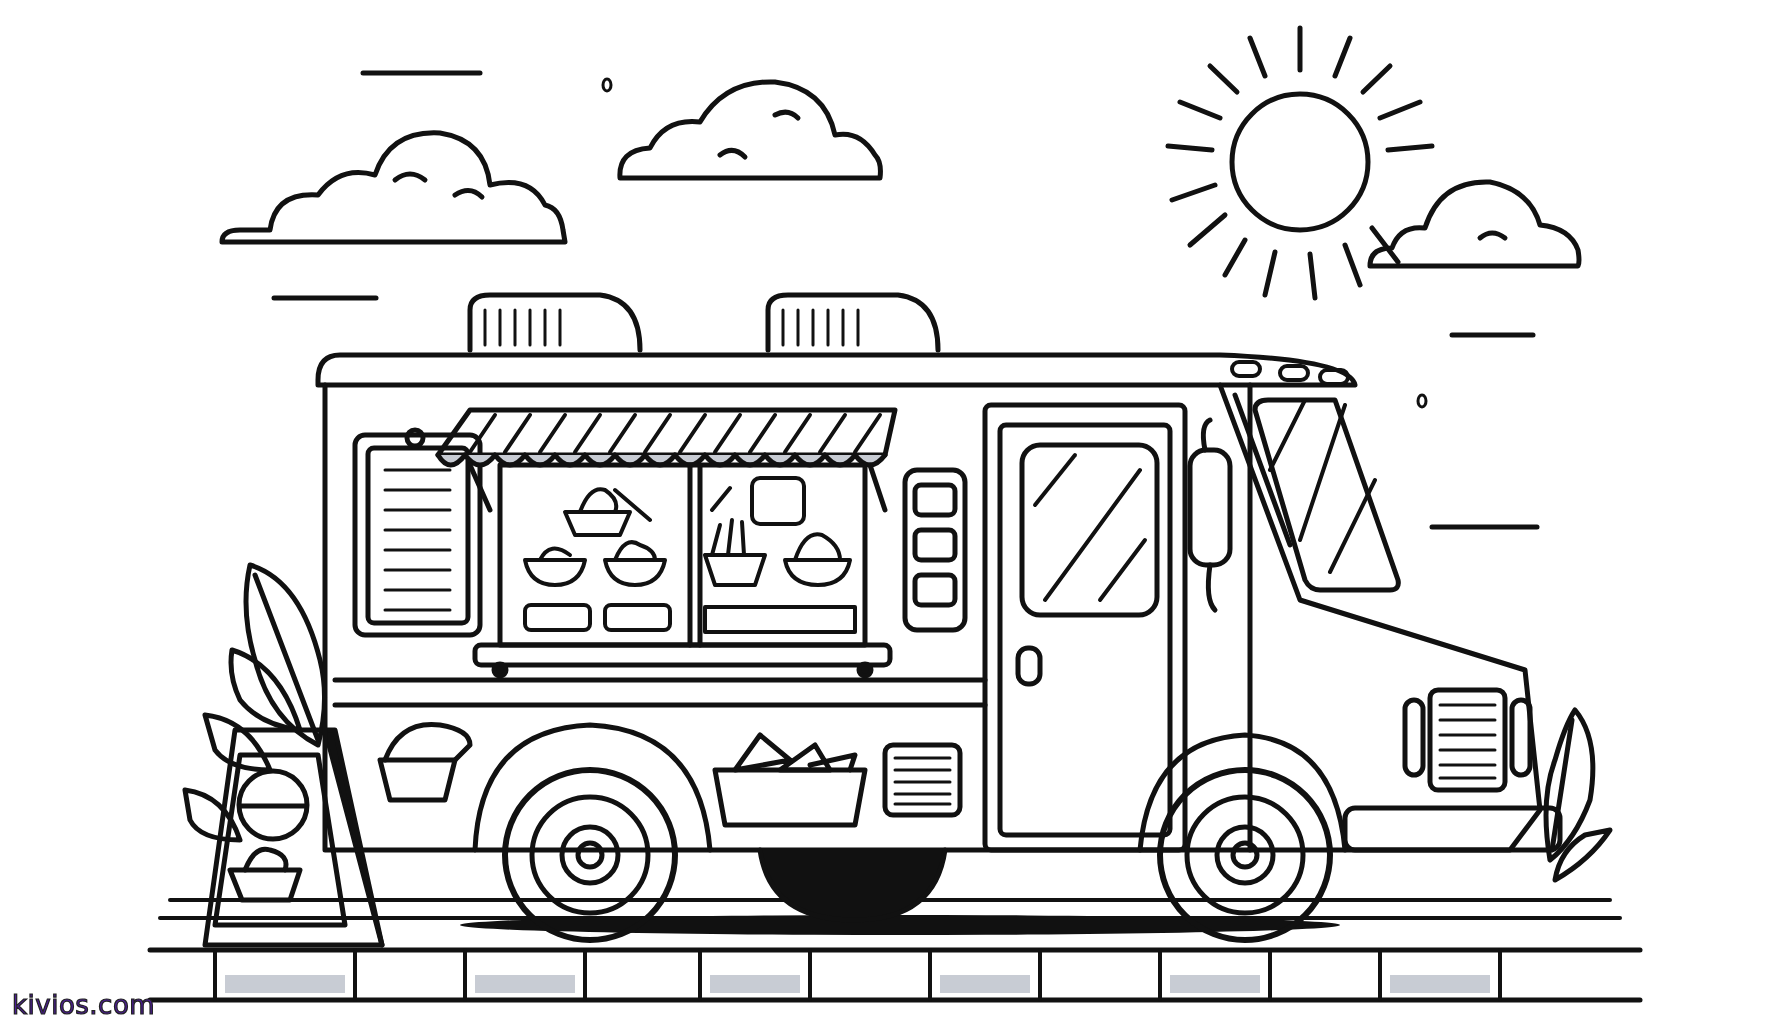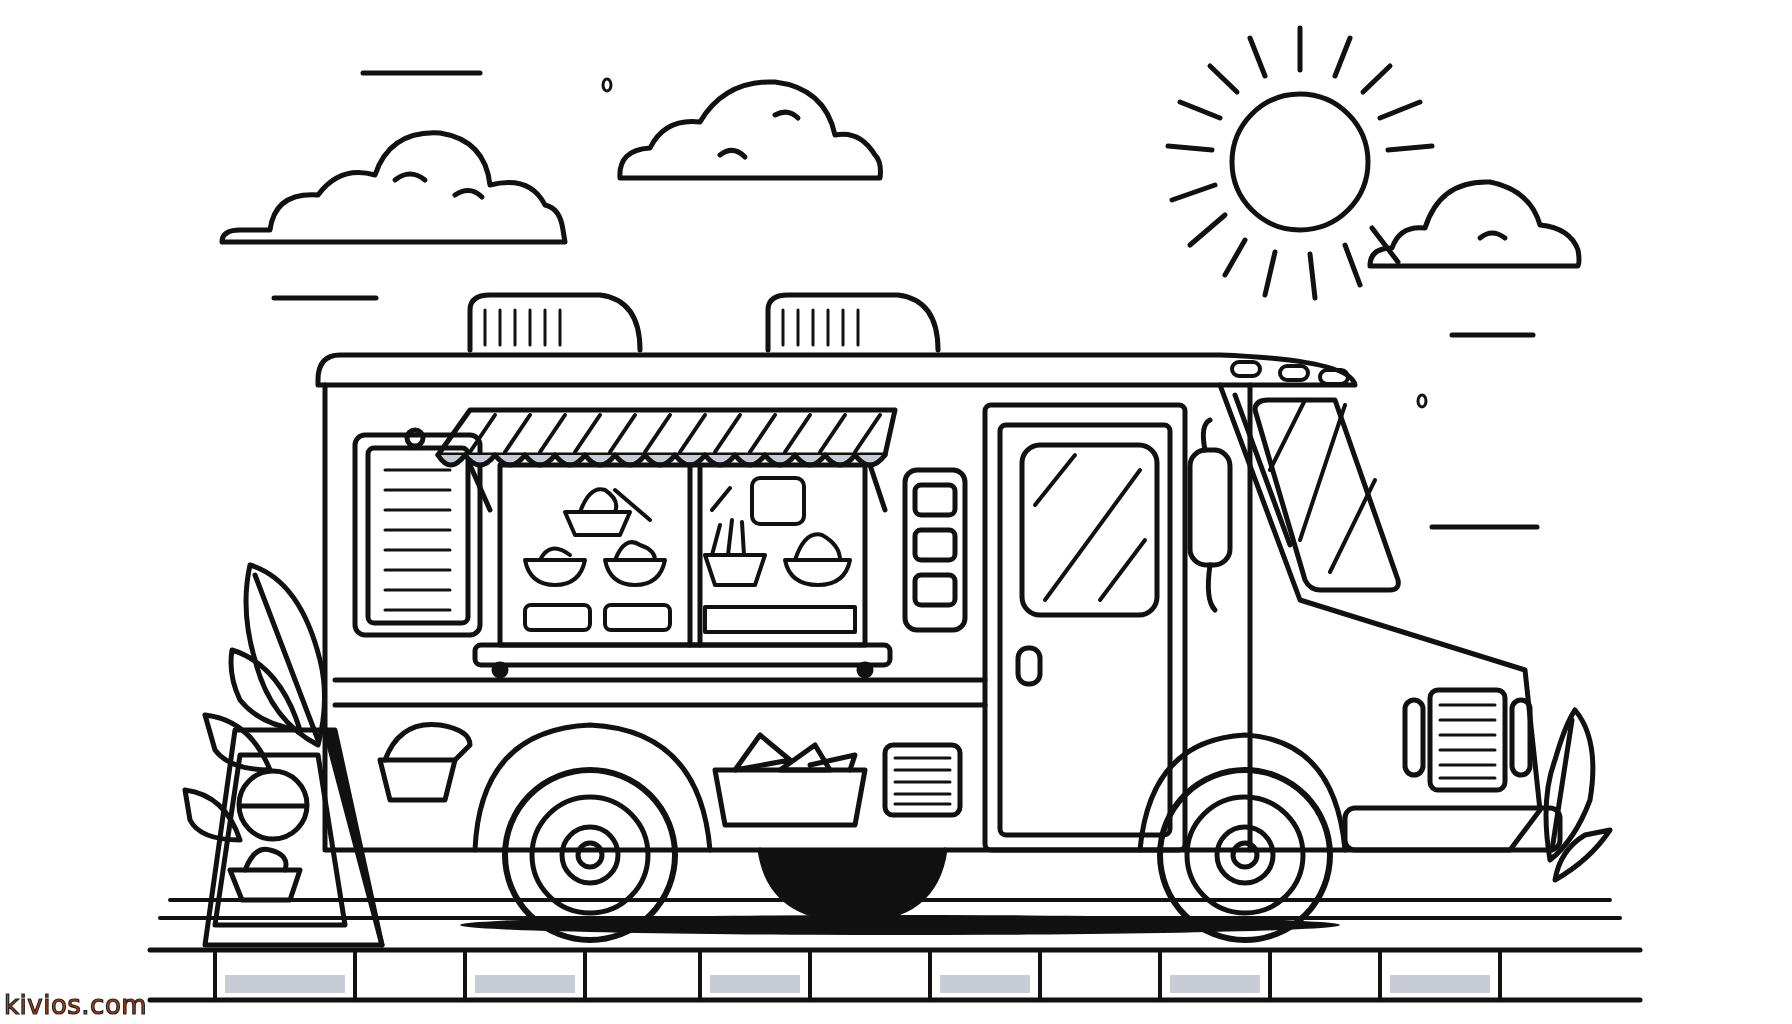--- a/index.html
+++ b/index.html
@@ -1,18 +1,18 @@
 <!DOCTYPE html>
 <html><head>
 <meta charset="utf-8">
 <style>
   html,body{margin:0;padding:0;background:#ffffff;}
   body{width:1792px;height:1024px;overflow:hidden;position:relative;font-family:"DejaVu Sans",sans-serif;}
   #scene{position:absolute;left:0;top:0;width:1792px;height:1024px;}
-  .wm{position:absolute;left:4px;top:990px;font-family:"DejaVu Sans",sans-serif;font-size:26px;color:#c2410c;
+  .wm{position:absolute;left:12px;top:990px;font-family:"DejaVu Sans",sans-serif;font-size:26px;color:#4c1d95;
       -webkit-text-stroke:1.2px #222;letter-spacing:0.5px;}
 </style>
 </head>
 <body>
 
 <svg id="scene" viewBox="0 0 1792 1024" xmlns="http://www.w3.org/2000/svg" fill="none" stroke="#111" stroke-width="5" stroke-linecap="round" stroke-linejoin="round">
 
   <g>
     <line x1="363" y1="73" x2="480" y2="73"></line>
     <line x1="274" y1="298" x2="376" y2="298"></line>

